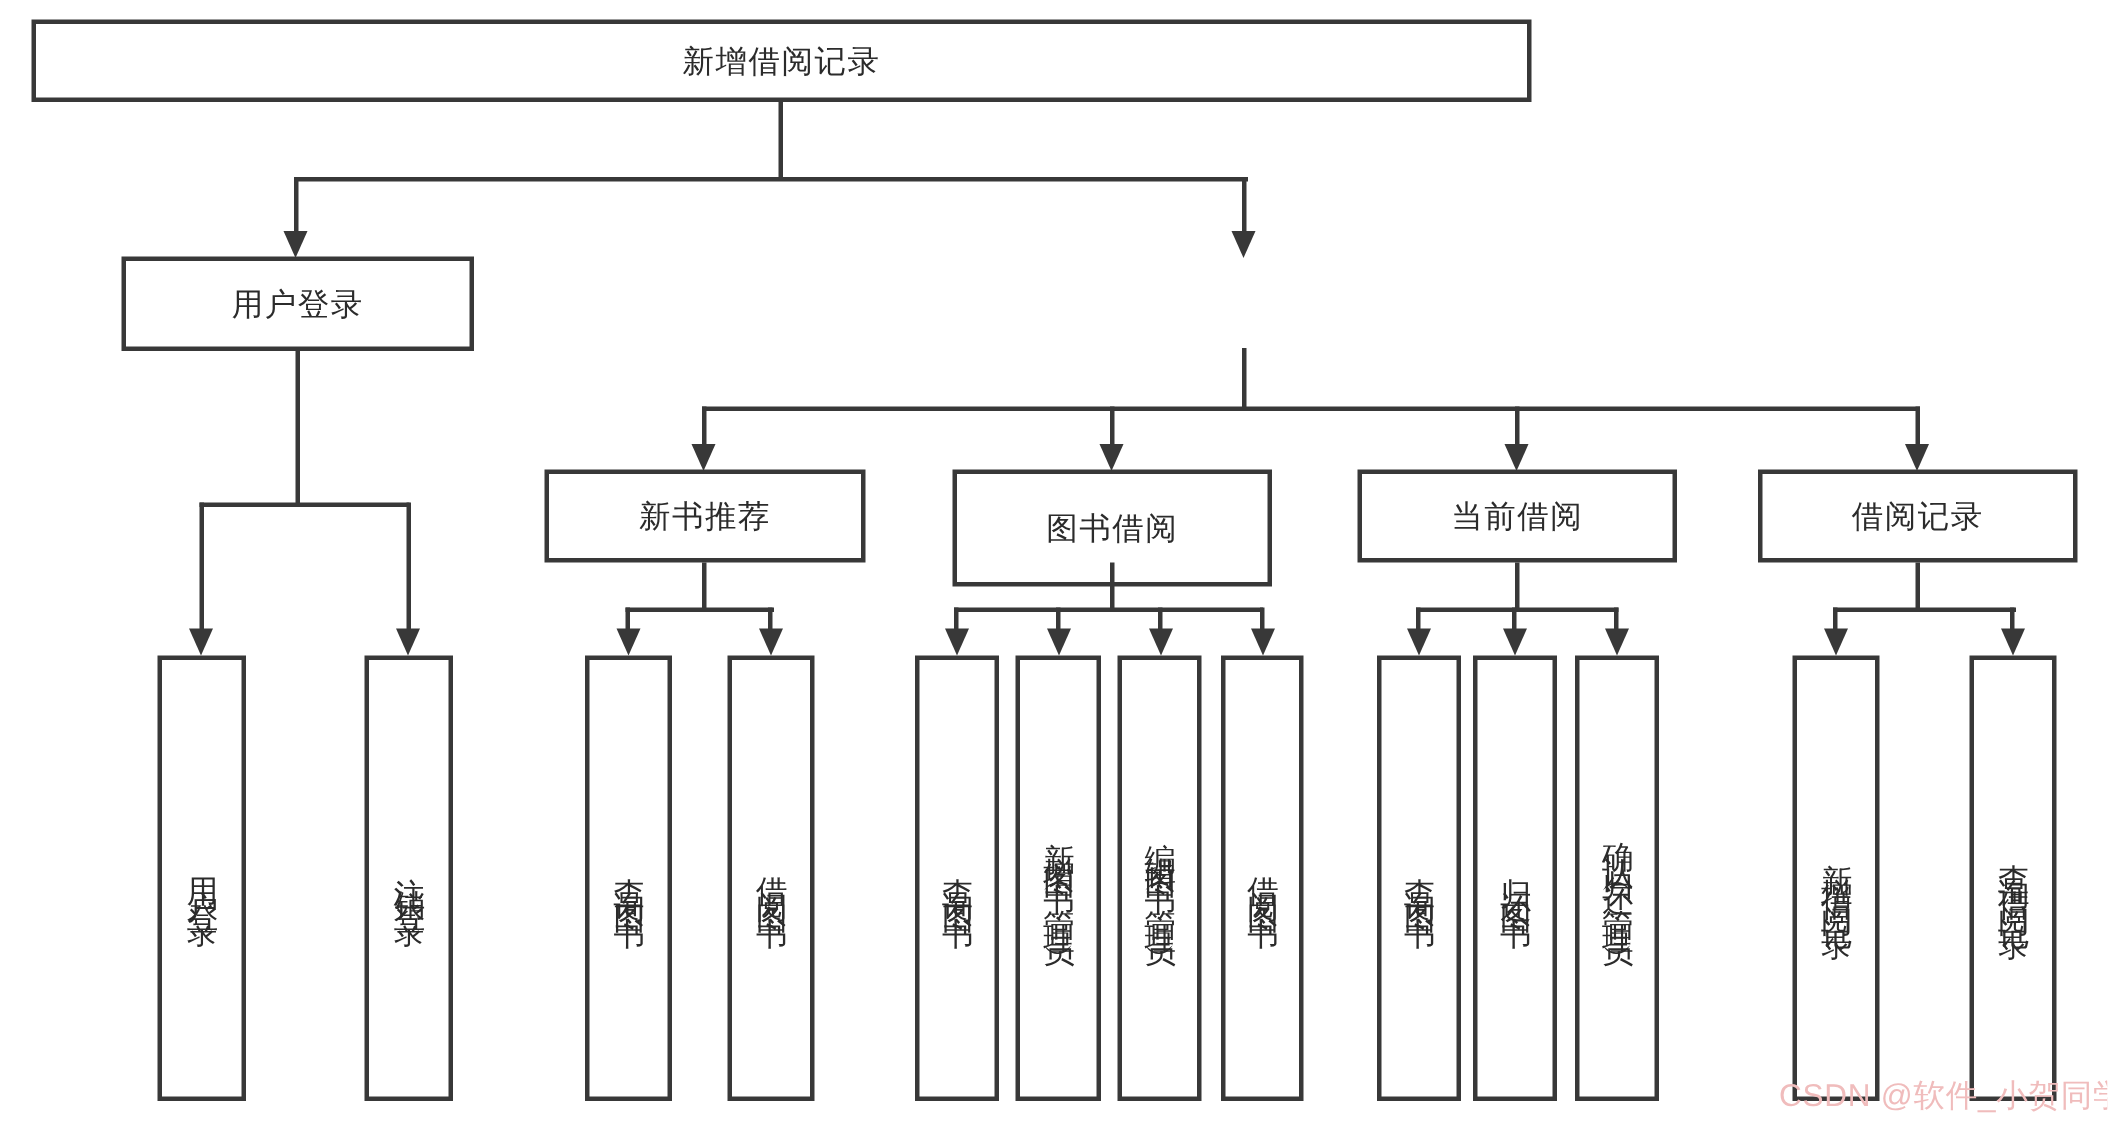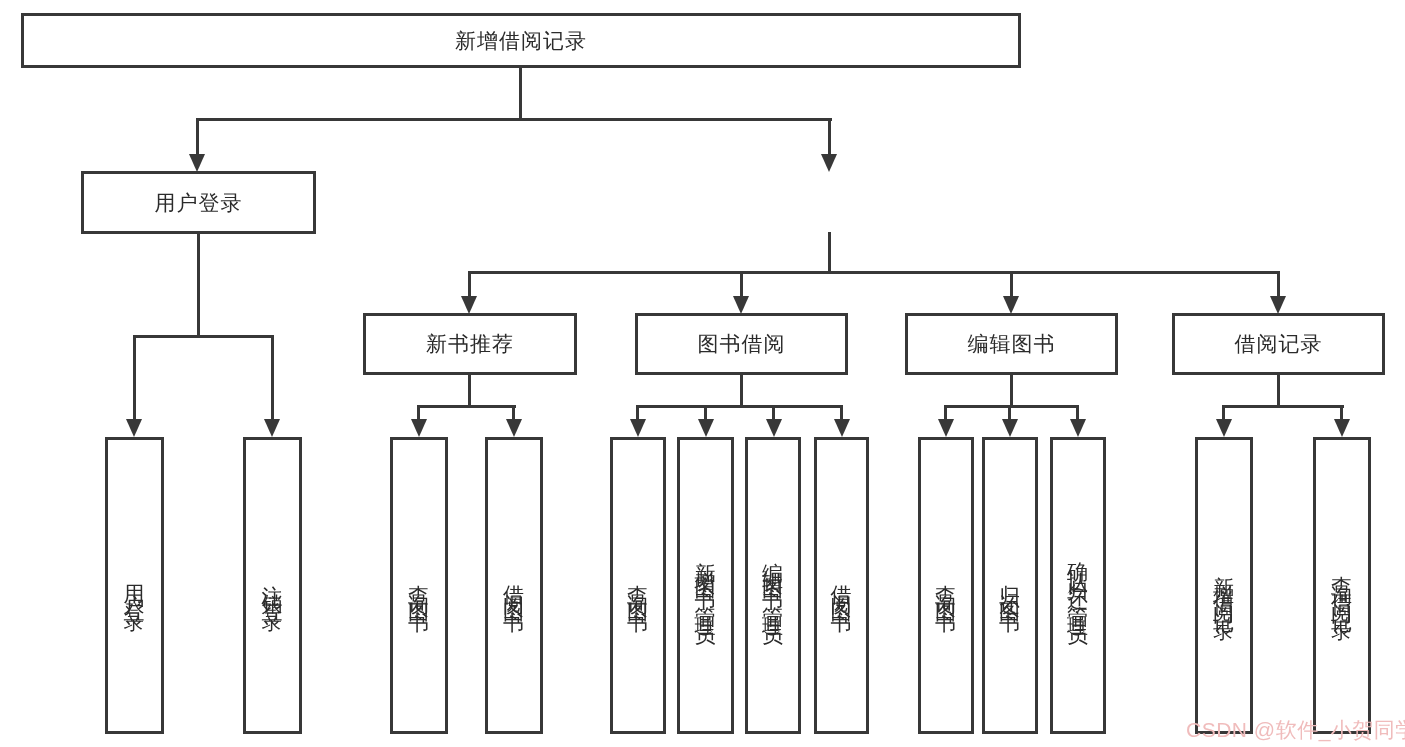--- a/index.html
+++ b/index.html
@@ -33,22 +33,22 @@
 </head>
 <body>
 
 <div id="canvas">
 
   <div class="box" style="left:21px;top:13px;width:1000px;height:55px;">新增借阅记录</div>
 
   <div class="box" style="left:81px;top:171px;width:235px;height:63px;">用户登录</div>
 
   <div class="box" style="left:363px;top:313px;width:214px;height:62px;">新书推荐</div>
-  <div class="box" style="left:635px;top:313px;width:213px;height:62px;">图书借阅</div>
-  <div class="box" style="left:905px;top:313px;width:213px;height:62px;">编辑图书</div>
+  <div class="box" style="left:635px;top:313px;width:213px;height:78px;">图书借阅</div>
+  <div class="box" style="left:905px;top:313px;width:213px;height:62px;">当前借阅</div>
   <div class="box" style="left:1172px;top:313px;width:213px;height:62px;">借阅记录</div>
 
   <div class="box leaf" style="left:105px;top:437px;width:59px;height:297px;">用户登录</div>
   <div class="box leaf" style="left:243px;top:437px;width:59px;height:297px;">注销登录</div>
 
   <div class="box leaf" style="left:390px;top:437px;width:58px;height:297px;">查询图书</div>
   <div class="box leaf" style="left:485px;top:437px;width:58px;height:297px;">借阅图书</div>
 
   <div class="box leaf" style="left:610px;top:437px;width:56px;height:297px;">查询图书</div>
   <div class="box leaf" style="left:677px;top:437px;width:57px;height:297px;">新增图书（管理员）</div>

